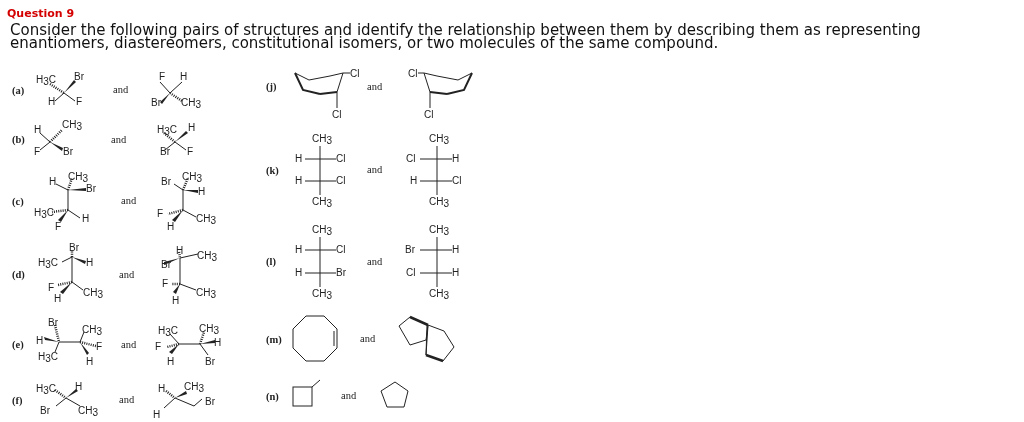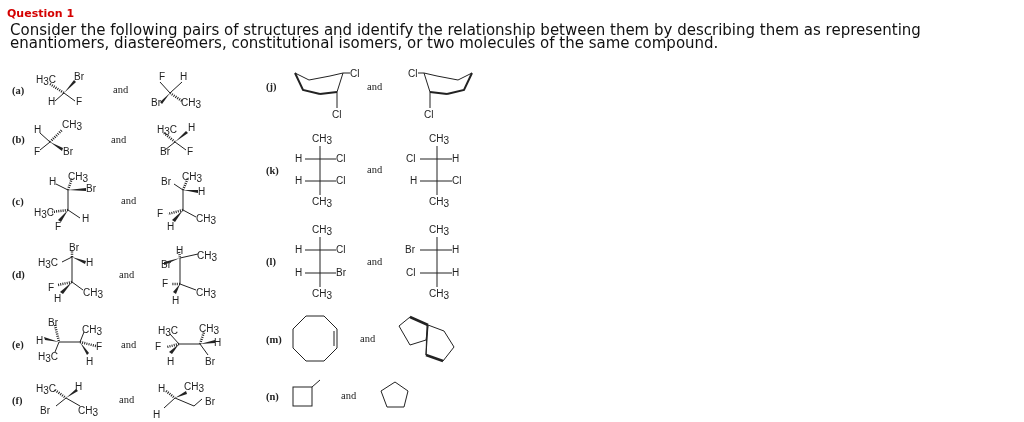--- a/index.html
+++ b/index.html
@@ -7,21 +7,21 @@
   .q-title { position:absolute; left:7px; top:7px; font-size:11px; font-weight:bold; color:#d40000; font-family:"DejaVu Sans", sans-serif; }
   .q-text { position:absolute; left:10px; top:24px; width:1010px; font-size:15px; line-height:13px; color:#111; font-family:"DejaVu Sans", sans-serif; }
   svg.mol { position:absolute; left:0; top:0; }
   svg text { font-family:"Liberation Sans", sans-serif; font-size:10px; fill:#222; }
   svg text.lbl { font-family:"Liberation Serif", serif; font-size:10.5px; font-weight:bold; }
   svg text.and { font-family:"Liberation Serif", serif; font-size:10.5px; }
 </style>
 </head>
 <body>
 
-<div class="q-title">Question 1</div>
+<div class="q-title">Question 9</div>
 <div class="q-text">Consider the following pairs of structures and identify the relationship between them by describing them as representing enantiomers, diastereomers, constitutional isomers, or two molecules of the same compound.</div>
 
 <svg class="mol" width="1024" height="422" viewBox="0 0 1024 422">
   <defs>
     <pattern id="hash" width="2" height="2" patternUnits="userSpaceOnUse">
         <rect width="1" height="2" fill="#222"></rect>
       </pattern>
   </defs>
   <g stroke="#222" stroke-width="1" fill="none">
 

